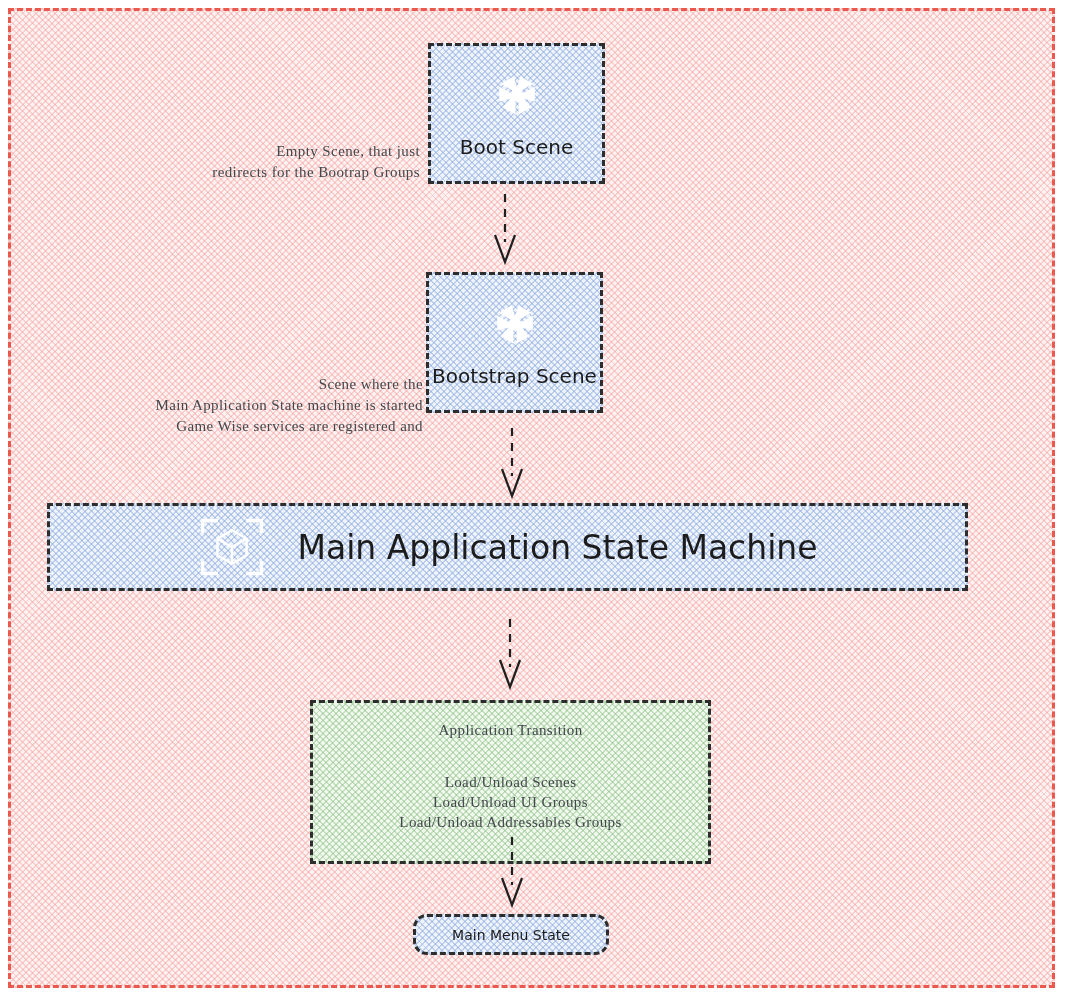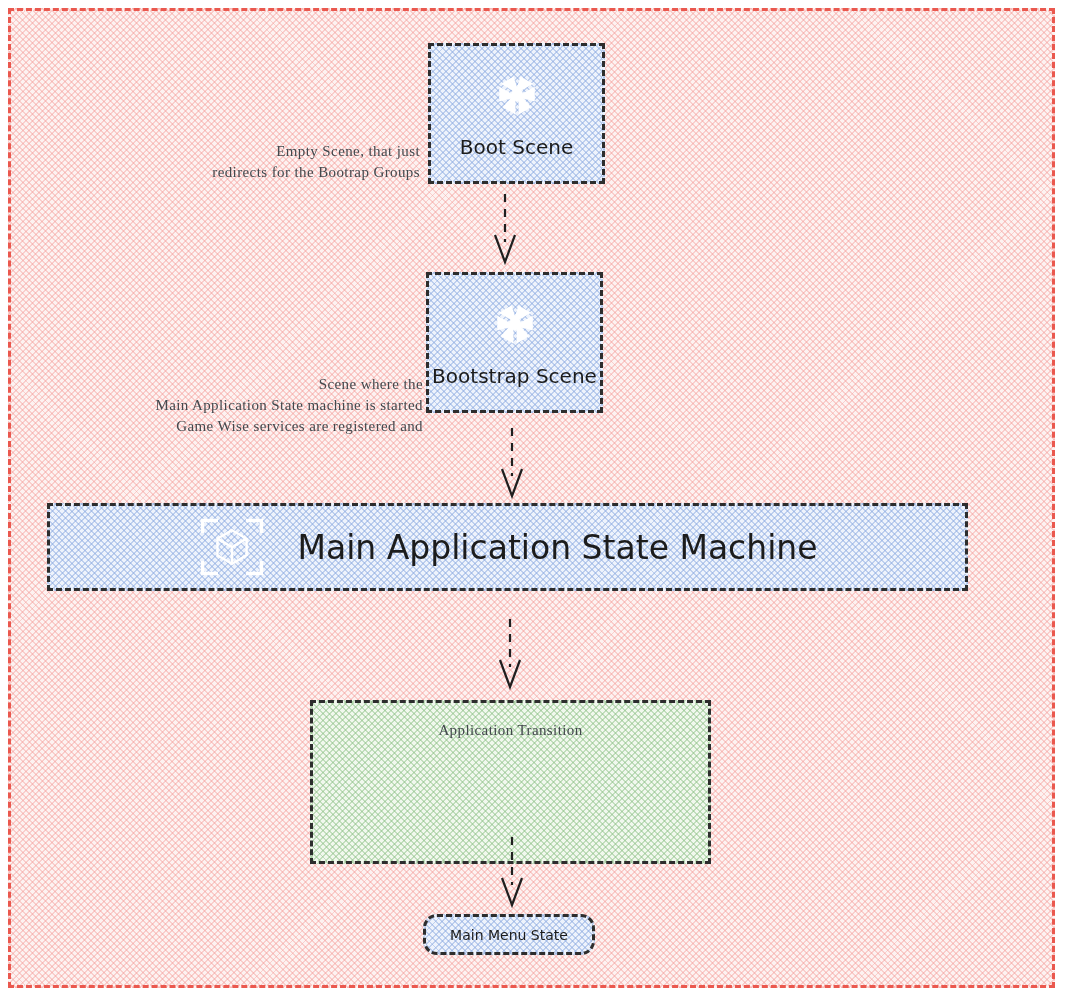--- a/index.html
+++ b/index.html
@@ -34,21 +34,21 @@
   
   .node{
     position:absolute;border:3px dashed var(--node-border,#2d2d2d);
     box-sizing:border-box;display:flex;flex-direction:column;
     align-items:center;justify-content:center;
   }
   .node-boot{left:428px;top:43px;width:177px;height:141px;gap:13px;}
   .node-bootstrap{left:426px;top:272px;width:177px;height:141px;gap:13px;}
   .node-machine{left:47px;top:503px;width:921px;height:88px;flex-direction:row;gap:30px;}
   .node-transition{left:310px;top:692px;width:401px;height:164px;justify-content:flex-start;padding-top:13px;margin-top:8px;}
-  .node-mainmenu{left:423px;top:914px;width:172px;height:41px;border-radius:14px;}
+  .node-mainmenu{left:413px;top:914px;width:196px;height:41px;border-radius:14px;}
   
   .hand{
     font-family:cursive, "DejaVu Sans", sans-serif;
     color:var(--label-text,#1c1c1c);white-space:nowrap;
   }
   .hand-md{font-size:20px;}
   .hand-xl{font-size:33px;}
   .hand-sm{font-size:14px;}
   .mono{
     font-family:Liberation Serif, serif;
@@ -161,20 +161,25 @@
 
   <div class="arrow a3">
     <svg width="30" height="74" viewBox="0 0 30 74">
       <line x1="15" y1="2" x2="15" y2="50" stroke-width="2.2" stroke-dasharray="8 7" fill="none"></line>
       <path d="M5 43 L15 70 L25 43" fill="none" stroke-width="2.2"></path>
     </svg>
   </div>
 
   <div class="node node-transition fill-green">
     <div class="mono transition-title">Application Transition</div>
+    <div class="mono transition-lines">
+      <div>Load/Unload Scenes</div>
+      <div>Load/Unload UI Groups</div>
+      <div>Load/Unload Addressables Groups</div>
+    </div>
   </div>
 
   <div class="arrow a4">
     <svg width="30" height="74" viewBox="0 0 30 74">
       <line x1="15" y1="2" x2="15" y2="50" stroke-width="2.2" stroke-dasharray="8 7" fill="none"></line>
       <path d="M5 43 L15 70 L25 43" fill="none" stroke-width="2.2"></path>
     </svg>
   </div>
 
   <div class="node node-mainmenu fill-blue">

